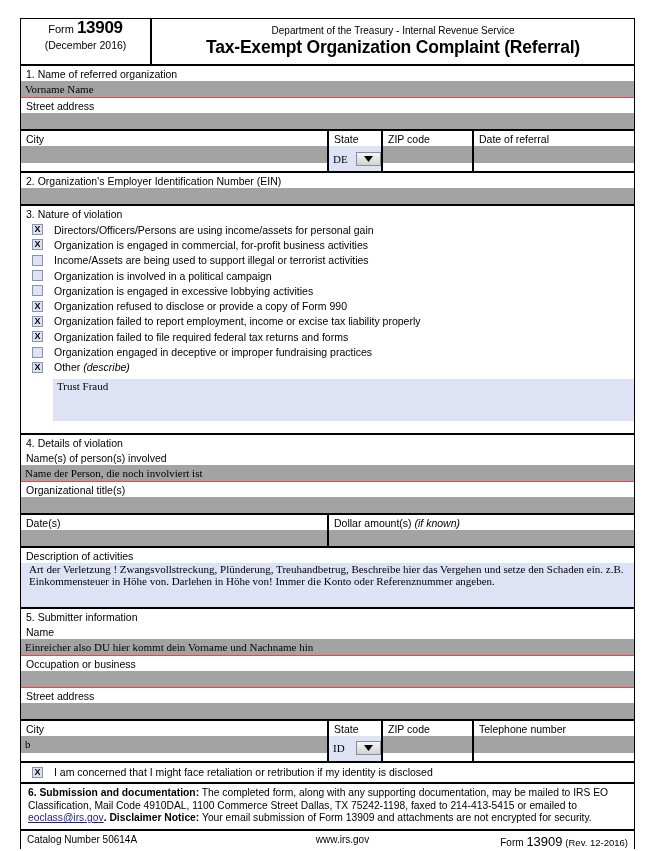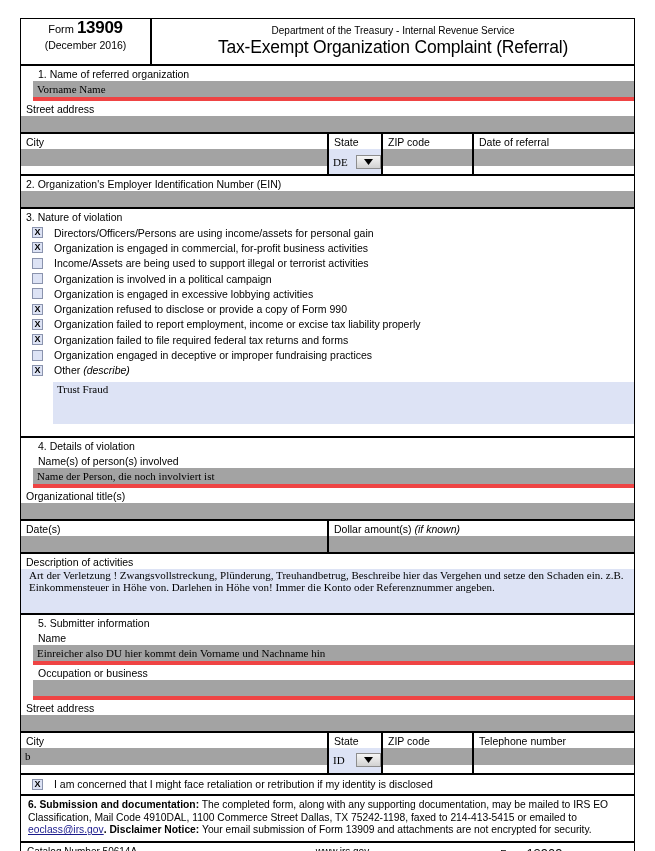--- a/index.html
+++ b/index.html
@@ -62,28 +62,28 @@
     flex-direction: column;
     align-items: center;
     justify-content: center;
   }
   .hdr-right .agency {
     font-size: 10px;
     margin-bottom: 1px;
   }
   .hdr-right .title {
     font-size: 17.5px;
-    font-weight: normal;
+    font-weight: bold;
     letter-spacing: -0.2px;
   }
 
   
   .row { display: flex; }
   .cell { position: relative; }
-  .sep-b { border-bottom: 4px solid #ef4444; margin-left: 12px; }
+  .sep-b { border-bottom: 1px solid #ef4444; }
   .sep-b2 { border-bottom: 2px solid #000; }
   .sep-r { border-right: 2px solid #000; }
 
   .lbl {
     font-size: 10.5px;
     padding: 2px 0 1px 5px;
     line-height: 12px;
     white-space: nowrap;
   }
   .lbl.sec { font-size: 10.5px; }

